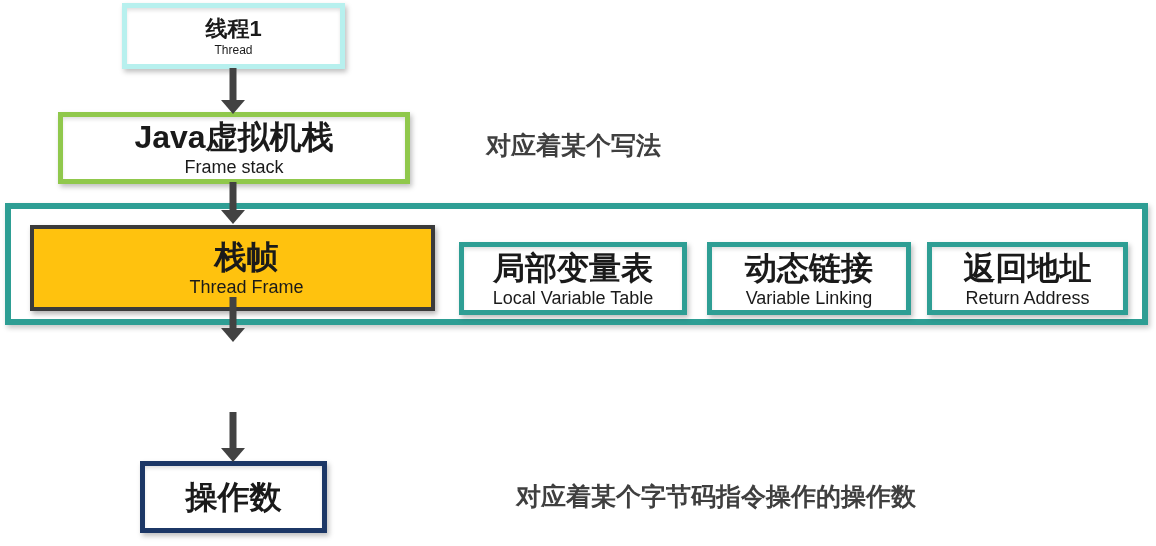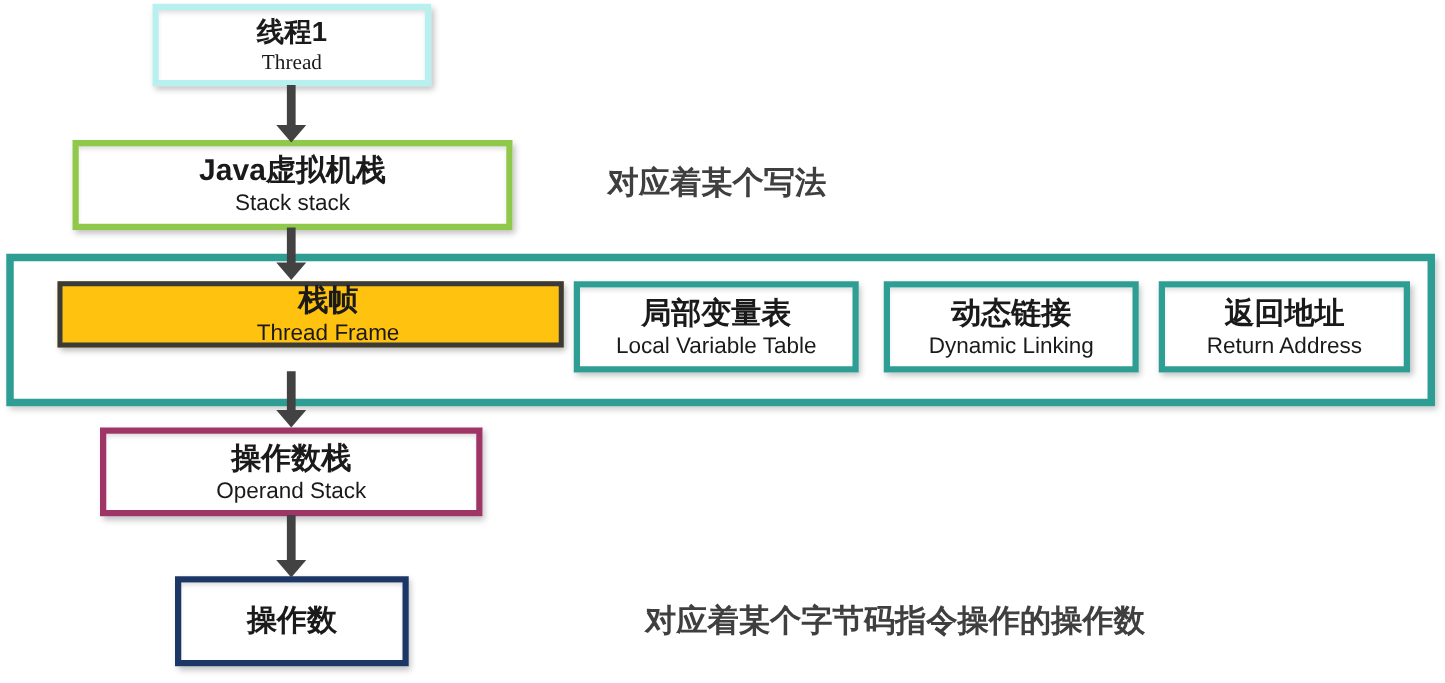--- a/index.html
+++ b/index.html
@@ -6,38 +6,38 @@
   #canvas{
     position:relative;width:1156px;height:546px;background:#ffffff;
     font-family:"Liberation Sans","DejaVu Sans",sans-serif;overflow:hidden;
   }
   .box{
     position:absolute;background:#ffffff;box-sizing:border-box;
     display:flex;flex-direction:column;align-items:center;justify-content:center;
     text-align:center;color:var(--text,#1a1a1a);
     box-shadow:2px 3px 5px rgba(0,0,0,0.25), inset 0 3px 4px -1px rgba(0,0,0,0.14);
   }
-  .zh{font-size:24px;font-weight:700;line-height:1.25;white-space:nowrap;}
+  .zh{font-size:32px;font-weight:700;line-height:1.25;white-space:nowrap;}
   .en{font-size:18px;font-weight:500;line-height:1.2;white-space:nowrap;}
   #box-thread{left:122px;top:3px;width:223px;height:66px;border:5px solid var(--thread-border,#b7f0ee);}
   #box-thread .zh{font-size:22px;}
-  #box-thread .en{font-size:17px;font-family:Liberation Serif, serif;}
+  #box-thread .en{font-size:12px;}
   #box-java-stack{left:58px;top:112px;width:352px;height:72px;border:5px solid var(--java-stack-border,#90c84c);}
   #frame-container{
     position:absolute;left:5px;top:203px;width:1143px;height:122px;box-sizing:border-box;
     border:6px solid var(--container-border,#2e9e94);background:#ffffff;
     box-shadow:2px 3px 5px rgba(0,0,0,0.22);z-index:1;
   }
   #box-stack-frame{
-    left:35px;top:16px;width:405px;height:53px;
+    left:19px;top:16px;width:405px;height:86px;
     background:var(--frame-bg,#ffc20e);border:4px solid var(--frame-border,#3a3a3a);
     box-shadow:2px 3px 5px rgba(0,0,0,0.3);
     padding-left:28px;
   }
-  .member{top:16px;height:73px;border:5px solid var(--member-border,#2e9e94);}
+  .member{top:33px;height:73px;border:5px solid var(--member-border,#2e9e94);}
   #box-local-variable-table{left:448px;width:228px;}
   #box-dynamic-linking{left:696px;width:204px;}
   #box-return-address{left:916px;width:201px;}
   #box-operand-stack{left:80px;top:342px;width:306px;height:71px;border:5px solid var(--operand-stack-border,#9e3566);}
   #box-operand{left:140px;top:461px;width:187px;height:72px;border:5px solid var(--operand-border,#1c3766);}
   .arrow{position:absolute;width:26px;margin-left:-13px;z-index:5;}
   .arrow::before{
     content:"";position:absolute;left:50%;transform:translateX(-50%);
     top:0;bottom:12px;width:7px;background:var(--arrow,#424242);
   }
@@ -64,52 +64,48 @@
 
   <div class="box" id="box-thread">
     <span class="zh">线程1</span>
     <span class="en">Thread</span>
   </div>
 
   <div class="arrow" id="arrow-1"></div>
 
   <div class="box" id="box-java-stack">
     <span class="zh">Java虚拟机栈</span>
-    <span class="en">Stack stack</span>
+    <span class="en">Frame stack</span>
   </div>
 
   <div class="note" id="note-java-stack">对应着某个写法</div>
 
   <div class="arrow" id="arrow-2"></div>
 
   <div id="frame-container">
     <div class="box" id="box-stack-frame">
       <span class="zh">栈帧</span>
       <span class="en">Thread Frame</span>
     </div>
     <div class="box member" id="box-local-variable-table">
       <span class="zh">局部变量表</span>
       <span class="en">Local Variable Table</span>
     </div>
     <div class="box member" id="box-dynamic-linking">
       <span class="zh">动态链接</span>
-      <span class="en">Dynamic Linking</span>
+      <span class="en">Variable Linking</span>
     </div>
     <div class="box member" id="box-return-address">
       <span class="zh">返回地址</span>
       <span class="en">Return Address</span>
     </div>
   </div>
 
   <div class="arrow" id="arrow-3"></div>
 
-  <div class="box" id="box-operand-stack">
-    <span class="zh">操作数栈</span>
-    <span class="en">Operand Stack</span>
-  </div>
 
   <div class="arrow" id="arrow-4"></div>
 
   <div class="box" id="box-operand">
     <span class="zh">操作数</span>
   </div>
 
   <div class="note" id="note-operand">对应着某个字节码指令操作的操作数</div>
 
 </div>

